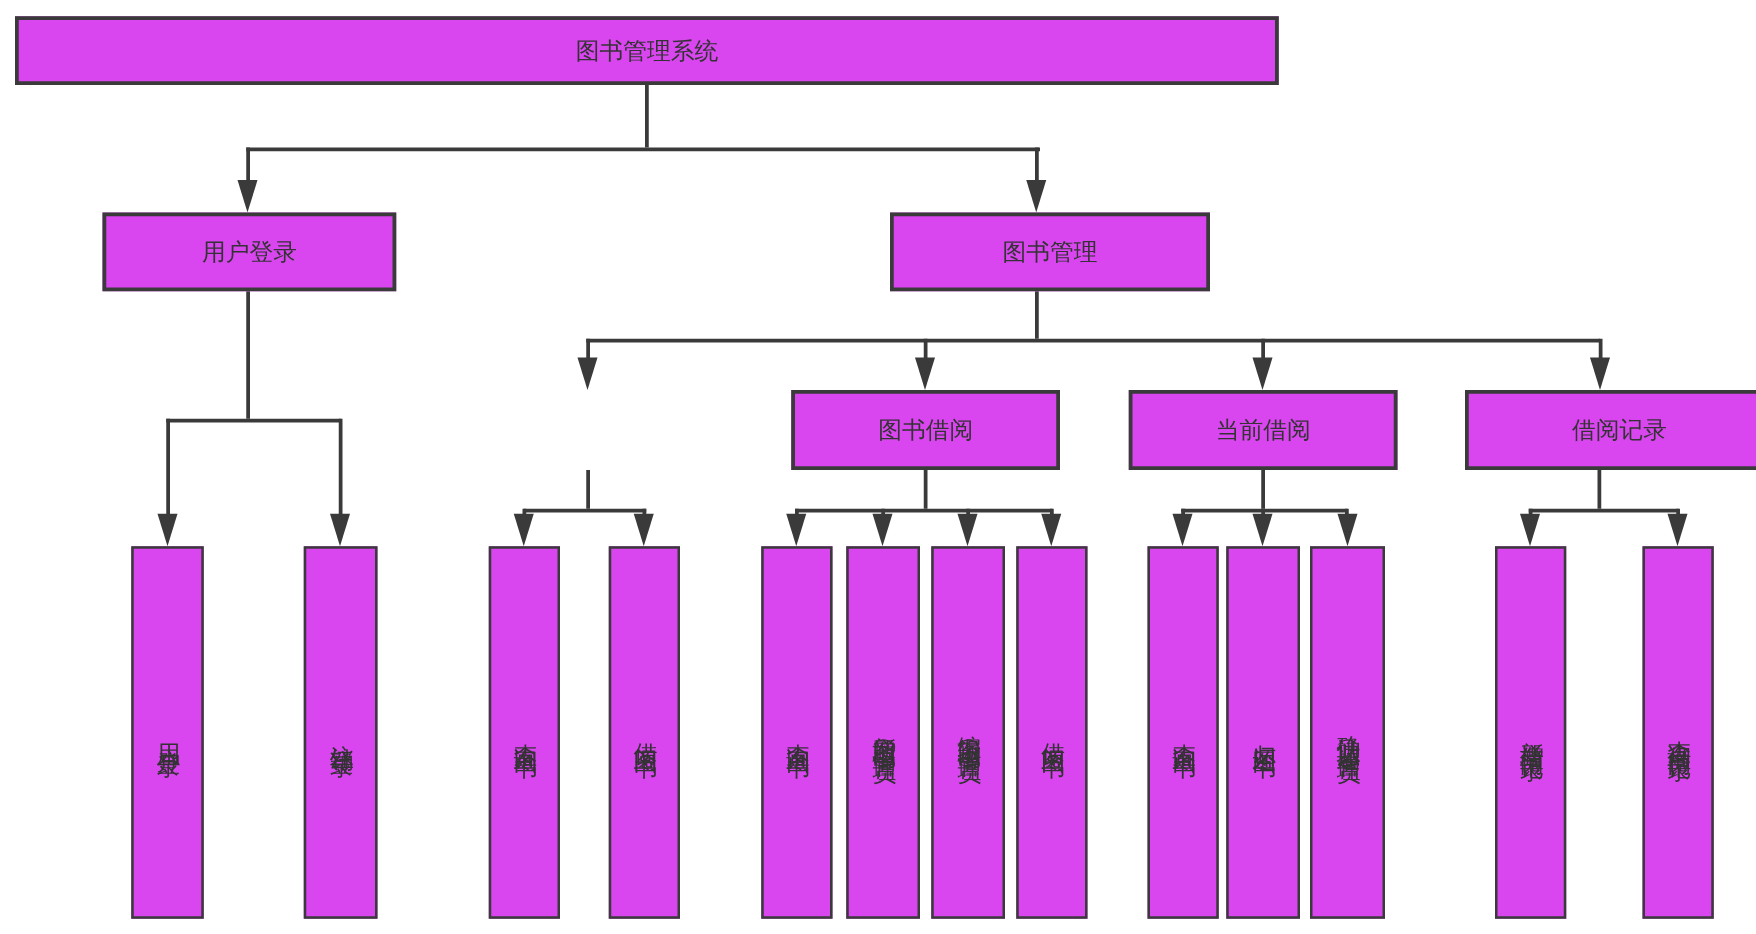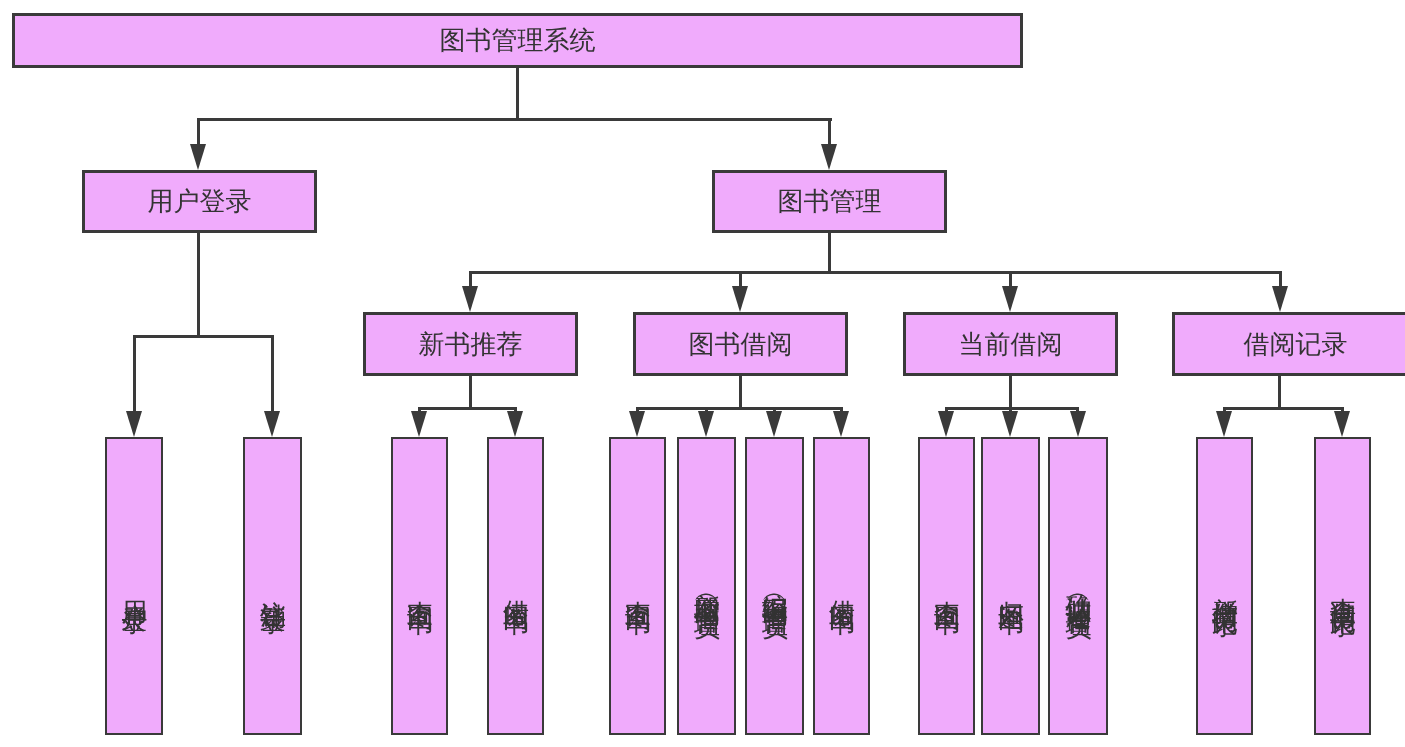--- a/index.html
+++ b/index.html
@@ -8,24 +8,24 @@
     --watermark:#ababab;
     --bg:#ffffff;
   }
   html,body{margin:0;padding:0;background:var(--bg);}
   .canvas{
     position:relative;width:1405px;height:747px;background:var(--bg);
     font-family:"Liberation Sans",sans-serif;color:var(--text);
     overflow:hidden;
   }
   .box{
-    position:absolute;box-sizing:border-box;background:#f0abfc;
+    position:absolute;box-sizing:border-box;background:#d946ef;
     border:3px solid var(--line);
     display:flex;align-items:center;justify-content:center;
-    font-size:26px;color:var(--text);text-align:center;
+    font-size:19px;color:var(--text);text-align:center;
     z-index:2;
   }
   .leaf{border-width:2.5px;}
   .vtext{
     writing-mode:vertical-rl;text-orientation:mixed;
     letter-spacing:3px;line-height:1.15;
   }
   .hl,.vl{position:absolute;background:var(--line);z-index:1;}
   .hl{height:3px;}
   .vl{width:3px;}
@@ -52,21 +52,21 @@
   <div class="vl" style="left:516px;top:68px;height:50px;"></div>
   <div class="hl" style="left:197px;top:118px;width:635px;"></div>
   <div class="vl" style="left:197px;top:118px;height:28px;"></div>
   <div class="arr" style="left:190px;top:144px;"></div>
   <div class="vl" style="left:828px;top:118px;height:28px;"></div>
   <div class="arr" style="left:821px;top:144px;"></div>
 
   <div class="box" style="left:82px;top:170px;width:235px;height:63px;">
     <span>用户登录</span>
   </div>
-  <div class="box" style="left:712px;top:170px;width:235px;height:63px;">
+  <div class="box" style="left:712px;top:170px;width:256px;height:63px;">
     <span>图书管理</span>
   </div>
 
   <div class="vl" style="left:197px;top:233px;height:102px;"></div>
   <div class="hl" style="left:133px;top:335px;width:140px;"></div>
   <div class="vl" style="left:133px;top:335px;height:78px;"></div>
   <div class="arr" style="left:126px;top:411px;"></div>
   <div class="vl" style="left:271px;top:335px;height:78px;"></div>
   <div class="arr" style="left:264px;top:411px;"></div>
 
@@ -74,23 +74,20 @@
   <div class="hl" style="left:469px;top:271px;width:811px;"></div>
   <div class="vl" style="left:469px;top:271px;height:17px;"></div>
   <div class="arr" style="left:462px;top:286px;"></div>
   <div class="vl" style="left:739px;top:271px;height:17px;"></div>
   <div class="arr" style="left:732px;top:286px;"></div>
   <div class="vl" style="left:1009px;top:271px;height:17px;"></div>
   <div class="arr" style="left:1002px;top:286px;"></div>
   <div class="vl" style="left:1279px;top:271px;height:17px;"></div>
   <div class="arr" style="left:1272px;top:286px;"></div>
 
-  <div class="box" style="left:363px;top:312px;width:215px;height:64px;">
-    <span>新书推荐</span>
-  </div>
   <div class="box" style="left:903px;top:312px;width:215px;height:64px;">
     <span>当前借阅</span>
   </div>
   <div class="box" style="left:633px;top:312px;width:215px;height:64px;">
     <span>图书借阅</span>
   </div>
   <div class="box" style="left:1172px;top:312px;width:247px;height:64px;">
     <span>借阅记录</span>
   </div>
 

